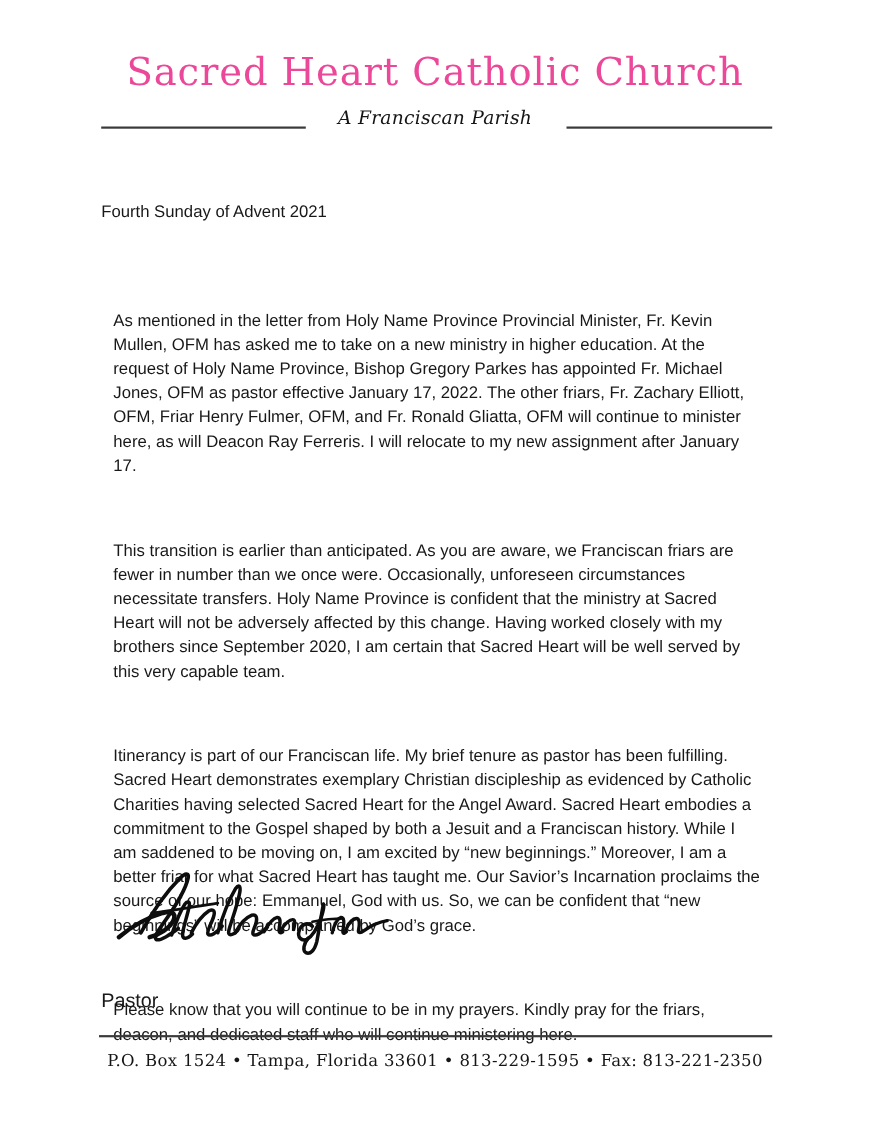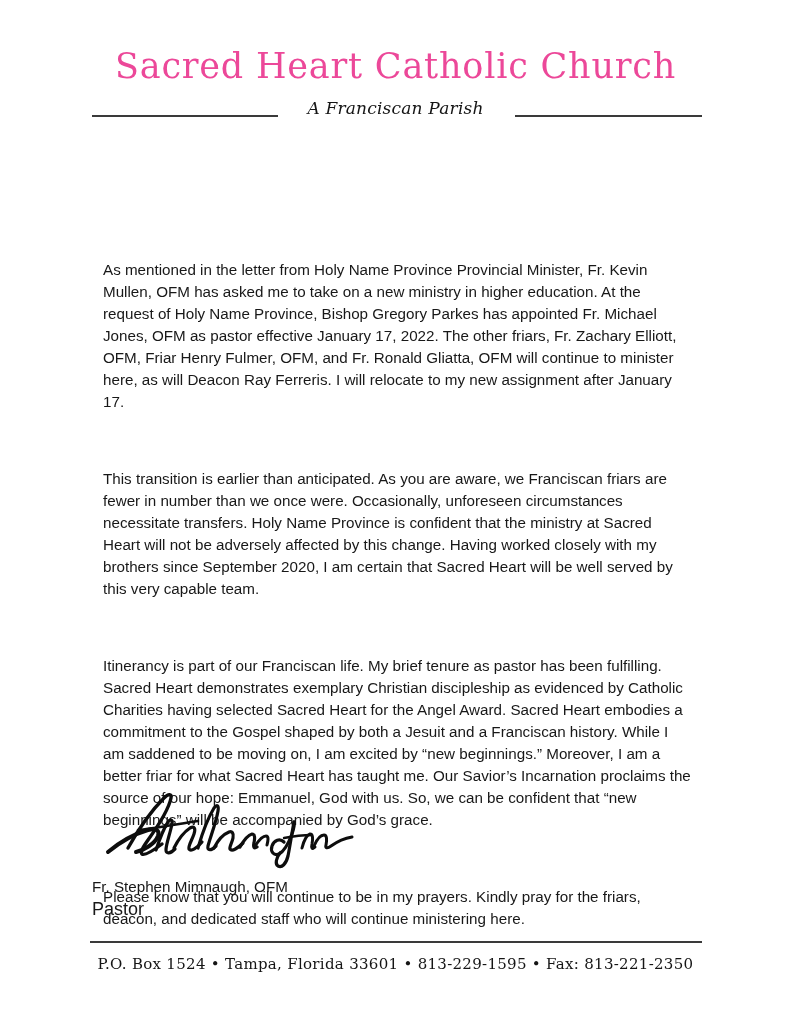--- a/index.html
+++ b/index.html
@@ -177,20 +177,21 @@
 
     <div class="tagline-row">
       <div class="rule-left"></div>
       <div class="tagline">A Franciscan Parish</div>
       <div class="rule-right"></div>
     </div>
   </div>
 
   <div class="letter">
 
+    <div class="line">Fourth Sunday of Advent 2021</div>
 
     <div class="block-spacer"></div>
 
 
     <div class="block-spacer"></div>
 
     <p class="para">As mentioned in the letter from Holy Name Province Provincial Minister, Fr. Kevin Mullen, OFM has asked me to take on a new ministry in higher education. At the request of Holy Name Province, Bishop Gregory Parkes has appointed Fr. Michael Jones, OFM as pastor effective January 17, 2022. The other friars, Fr. Zachary Elliott, OFM, Friar Henry Fulmer, OFM, and Fr. Ronald Gliatta, OFM will continue to minister here, as will Deacon Ray Ferreris. I will relocate to my new assignment after January 17.</p>
 
     <div class="block-spacer"></div>
 
@@ -231,20 +232,19 @@
         <path d="M196 32 C194 42, 192 56, 190 66 C188 74, 184 78, 180 76
                  C177 74, 178 68, 182 63" stroke-width="3.2"></path>
         <path d="M186 48 C196 46, 206 45, 214 45" stroke-width="2.4"></path>
         <path d="M204 58 C206 50, 209 45, 212 44 C215 44, 215 49, 214 54
                  C213 58, 214 60, 217 57" stroke-width="3"></path>
         <path d="M216 56 C219 49, 223 45, 226 45 C229 45, 229 50, 228 55
                  C227 58, 229 59, 233 56 C240 51, 248 48, 254 47" stroke-width="3"></path>
       </g>
     </svg>
 
-    <div class="sign-name">Fr. Stephen Mimnaugh, OFM</div>
     <div class="sign-role">Pastor</div>
   </div>
 
   <div class="footer-rule"></div>
   <div class="footer-text">P.O. Box 1524 • Tampa, Florida 33601 • 813-229-1595 • Fax: 813-221-2350</div>
 
 </div>
 
 </body></html>

